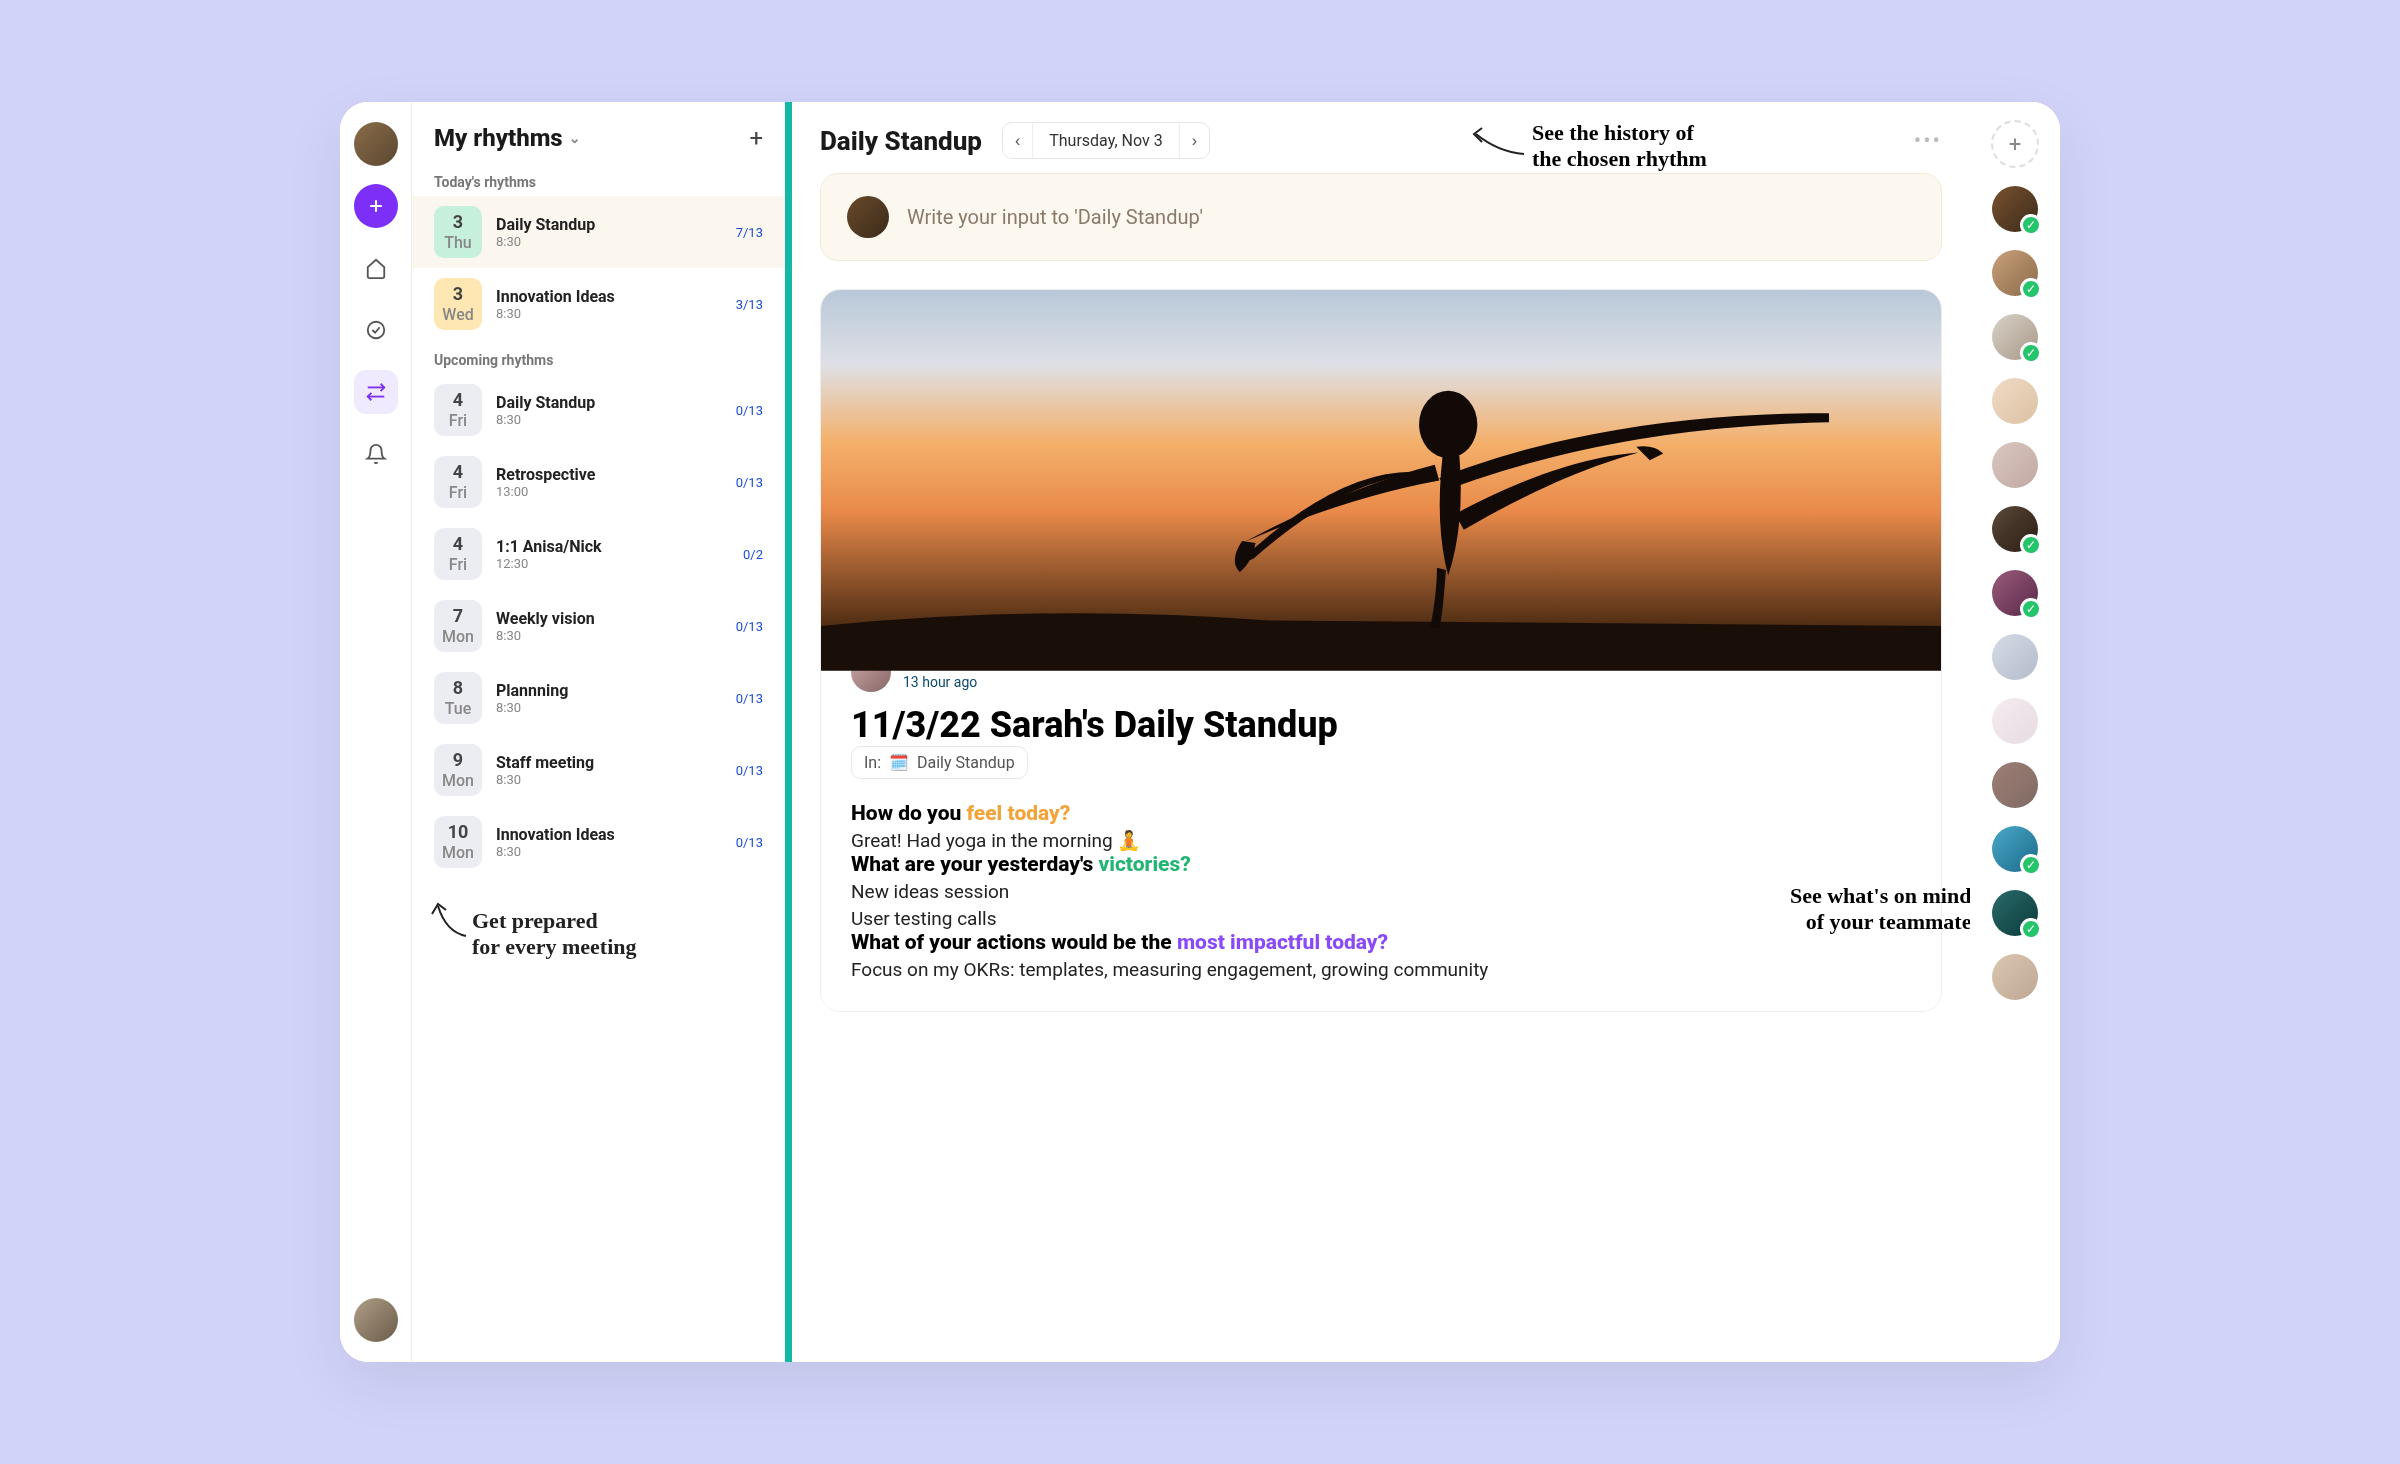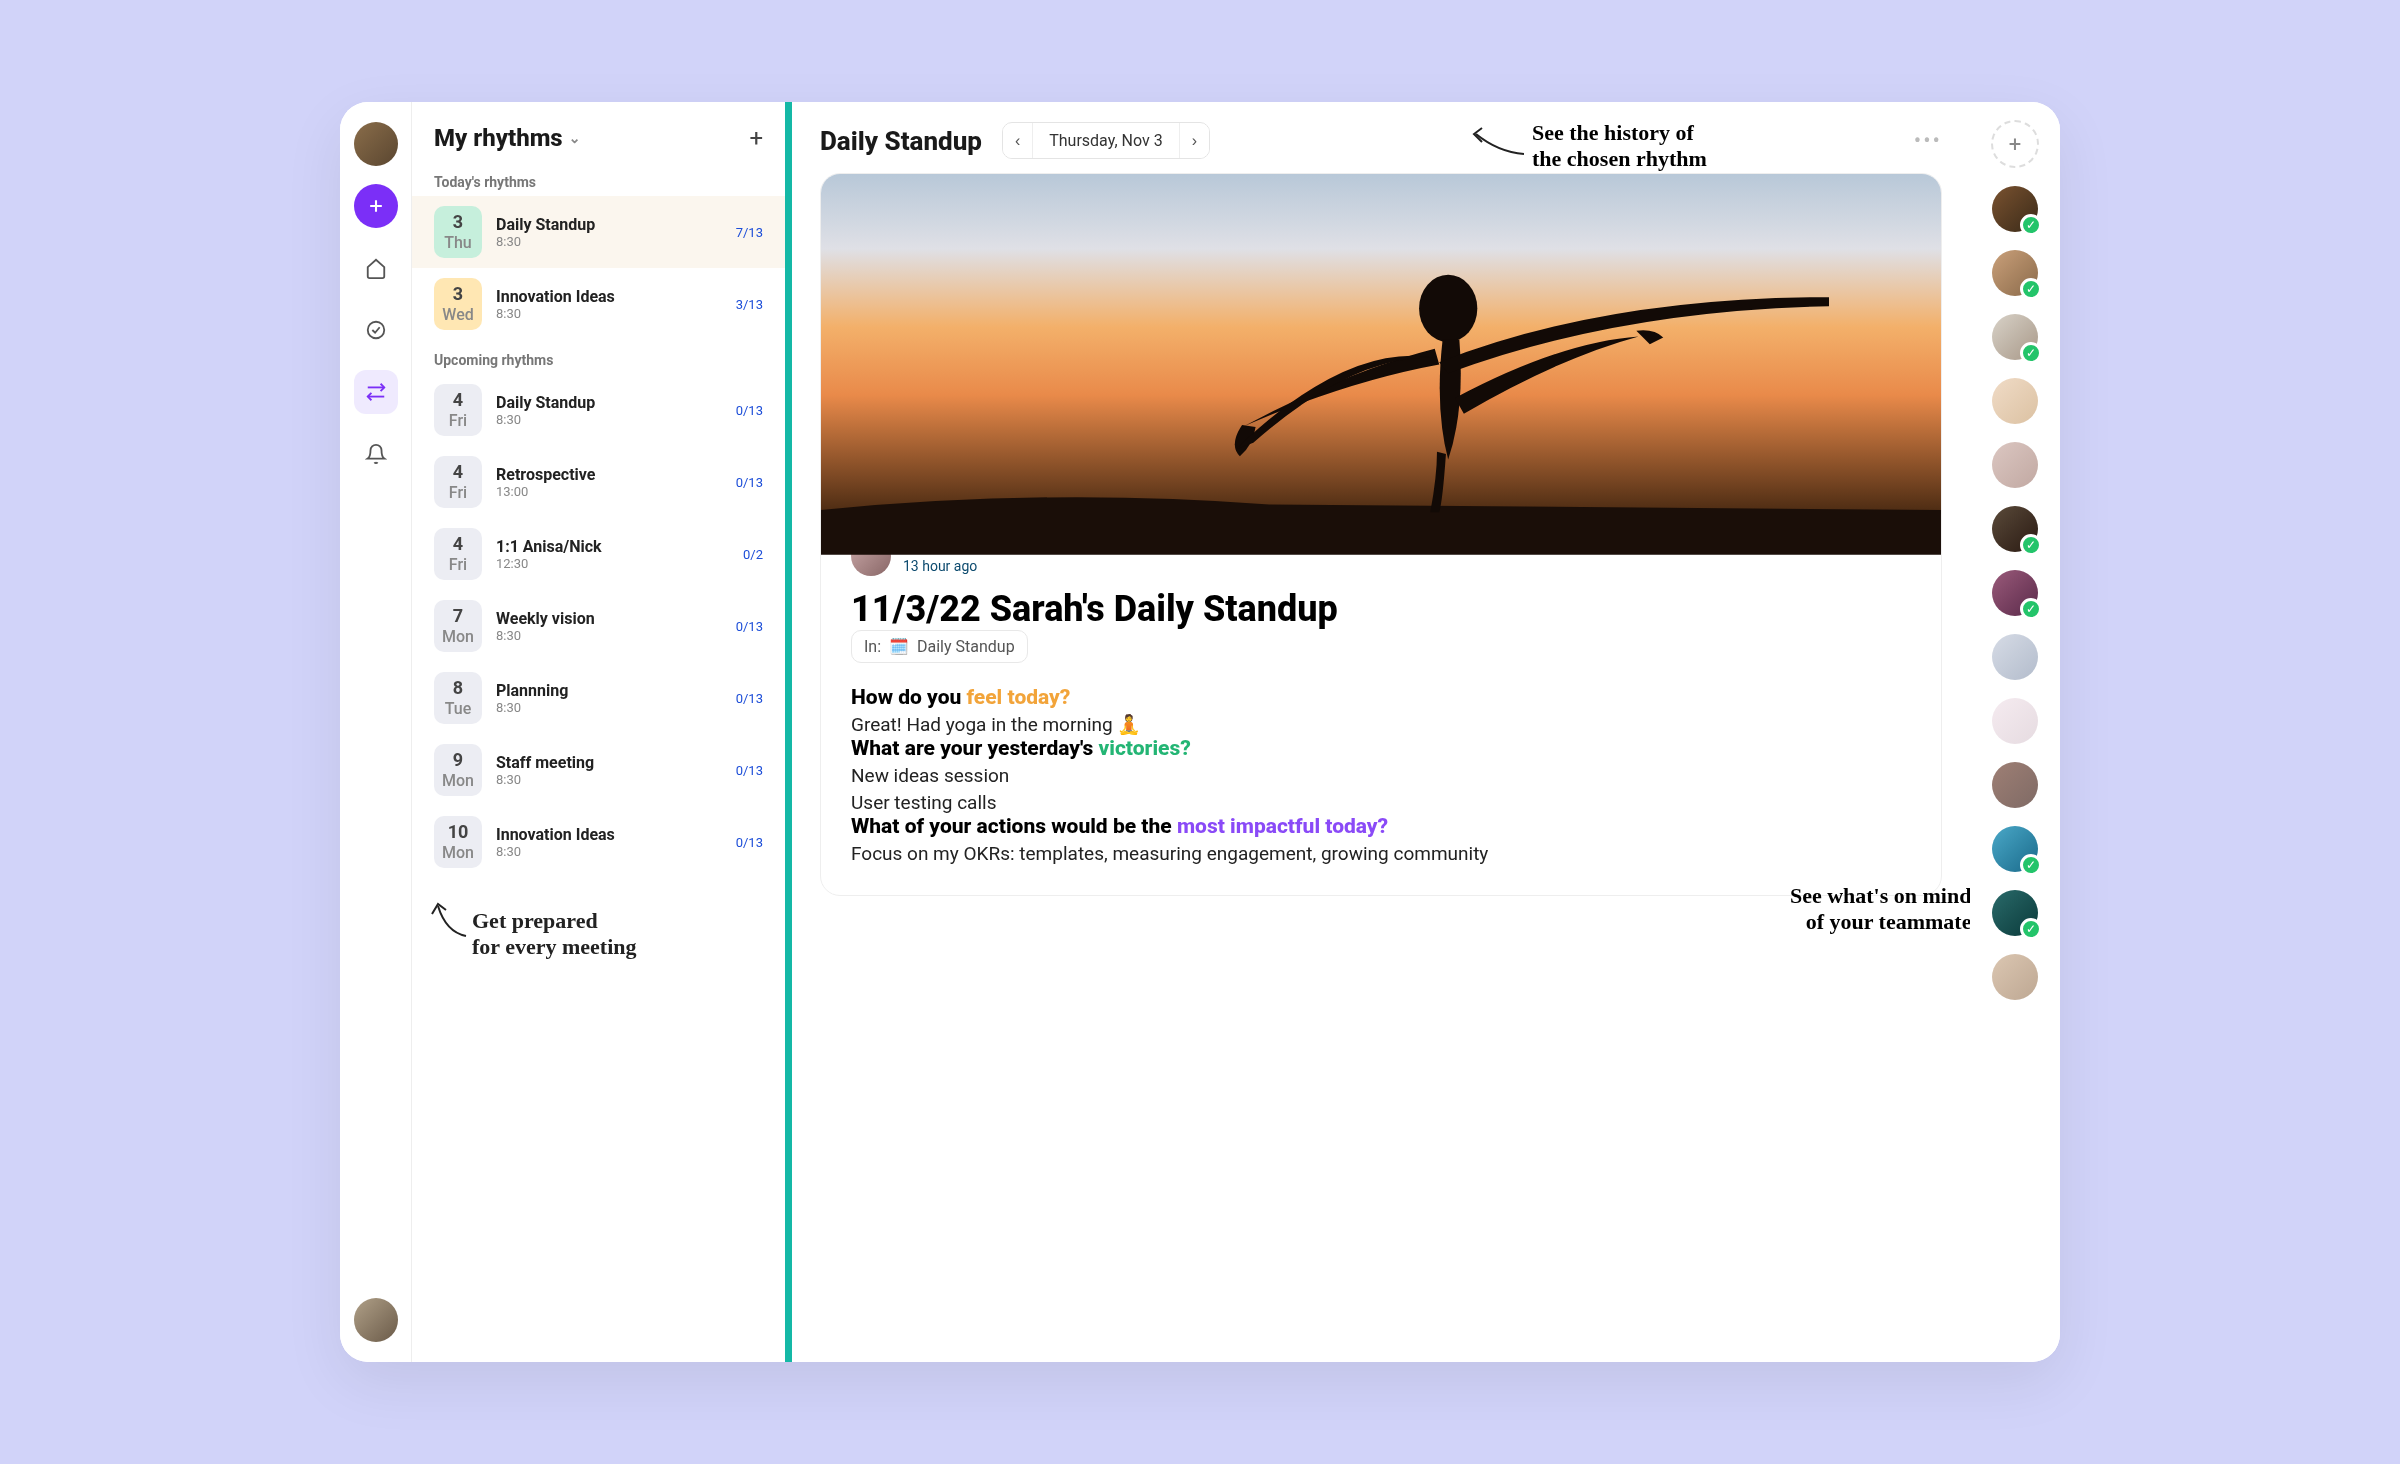--- a/index.html
+++ b/index.html
@@ -331,20 +331,24 @@
     <div class="head-annot">
       <svg width="60" height="36" style="position:absolute;left:-64px;top:6px;" viewBox="0 0 60 36" fill="none" stroke="#222" stroke-width="2">
           <path d="M56 28 Q 30 26 8 8"></path>
           <path d="M14 2 L6 8 L14 16"></path>
         </svg>
       <div style="white-space:pre-line;">See the history of
 the chosen rhythm</div>
     </div>
 
     <div class="content-scroll">
+      <div class="input-card">
+        <div class="face"></div>
+        <div class="prompt">Write your input to 'Daily Standup'</div>
+      </div>
 
       <div class="post-card">
         <div class="hero">
           <svg class="sil" viewBox="0 0 1000 340" preserveAspectRatio="xMidYMax slice">
             <path fill="#1a0e08" d="M0 340 L0 300 Q 200 280 400 295 L 1000 300 L1000 340 Z"></path>
             <g fill="#120a06">
               <ellipse cx="560" cy="120" rx="26" ry="30"></ellipse>
               <path d="M555 148 Q 548 210 560 255 Q 575 210 570 148 Z"></path>
               <path d="M558 250 Q 555 292 552 302 L 544 302 Q 550 270 550 248 Z"></path>
               <path d="M566 200 Q 660 150 730 145 Q 660 164 574 214 Z"></path>

